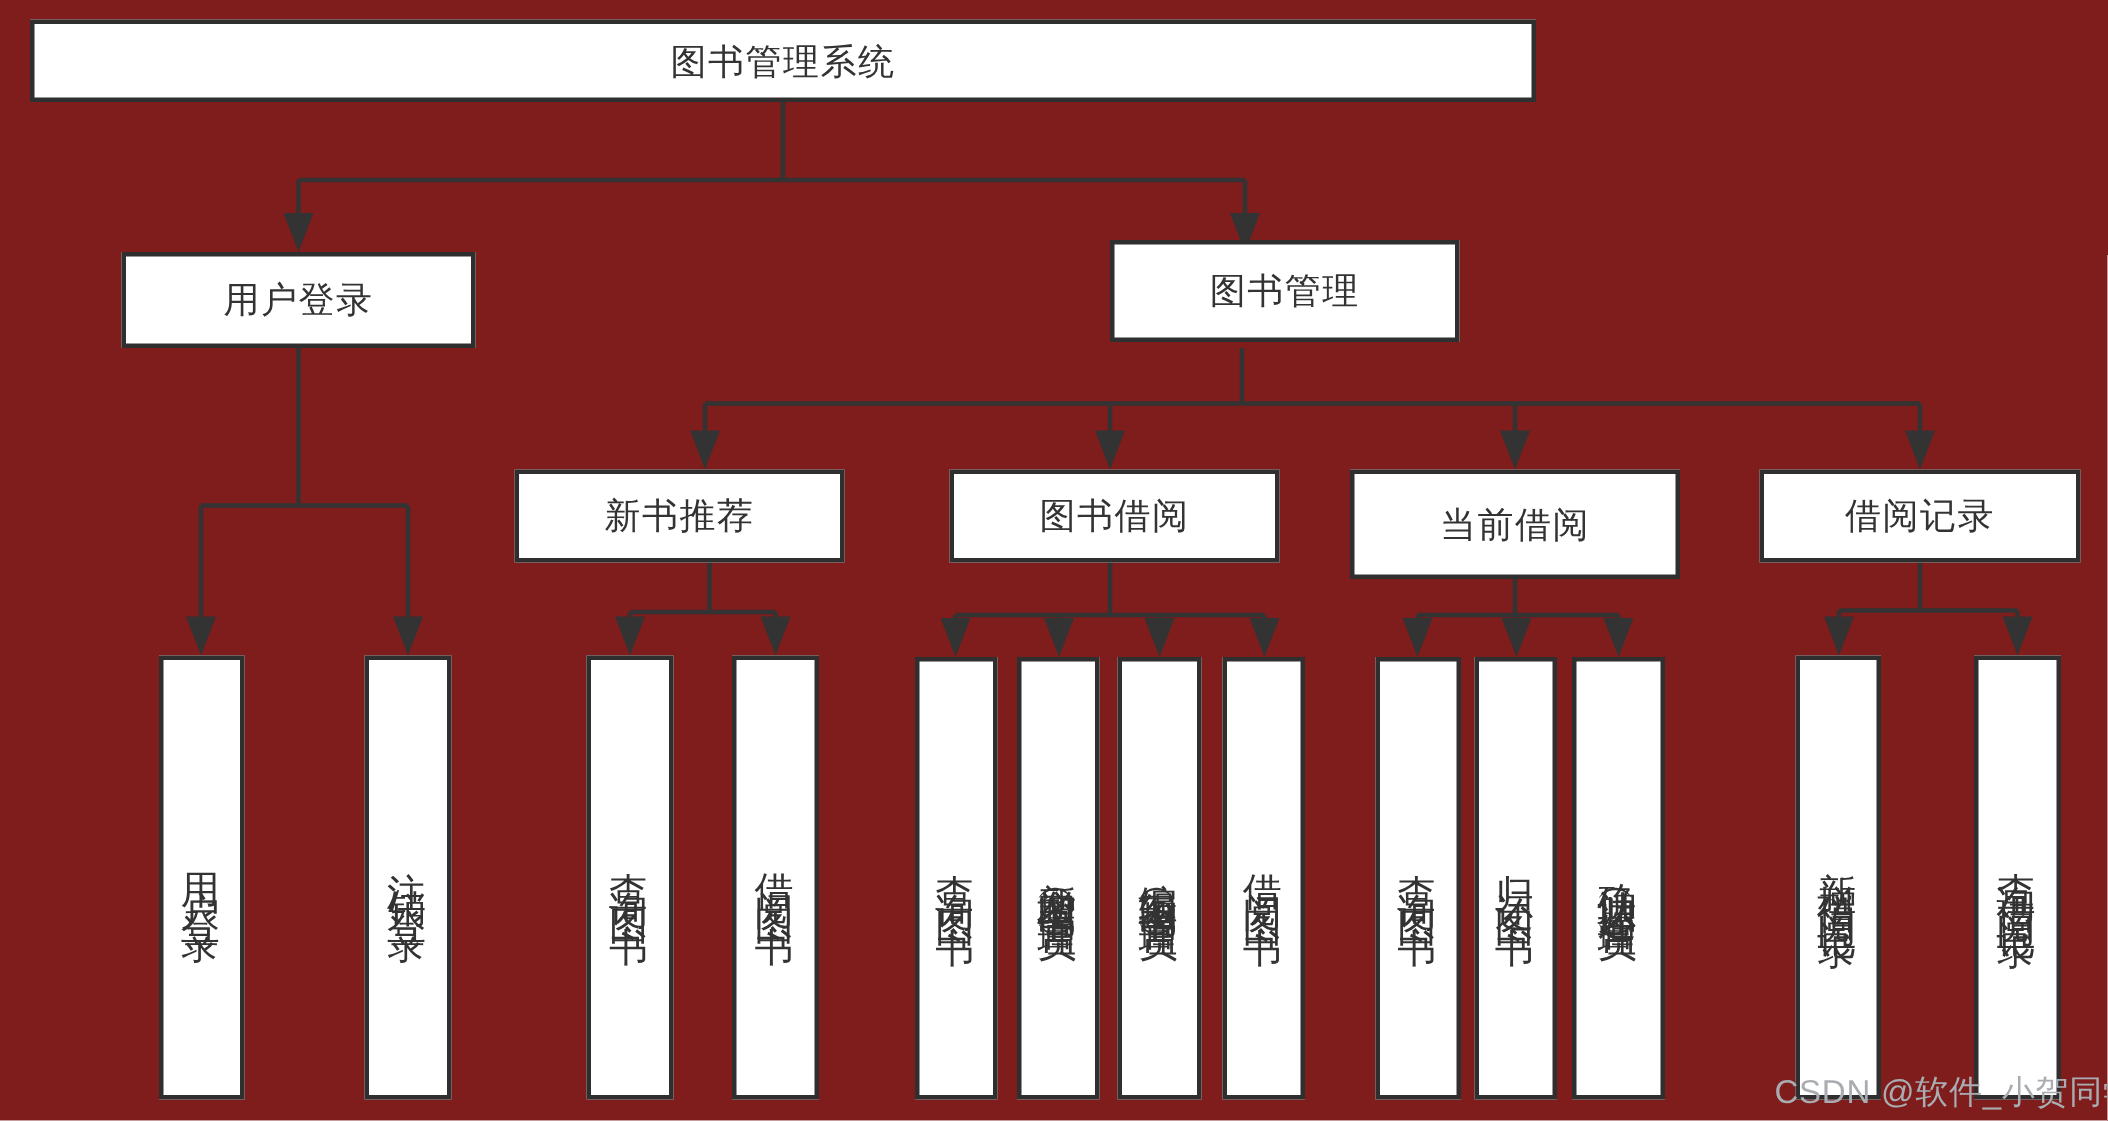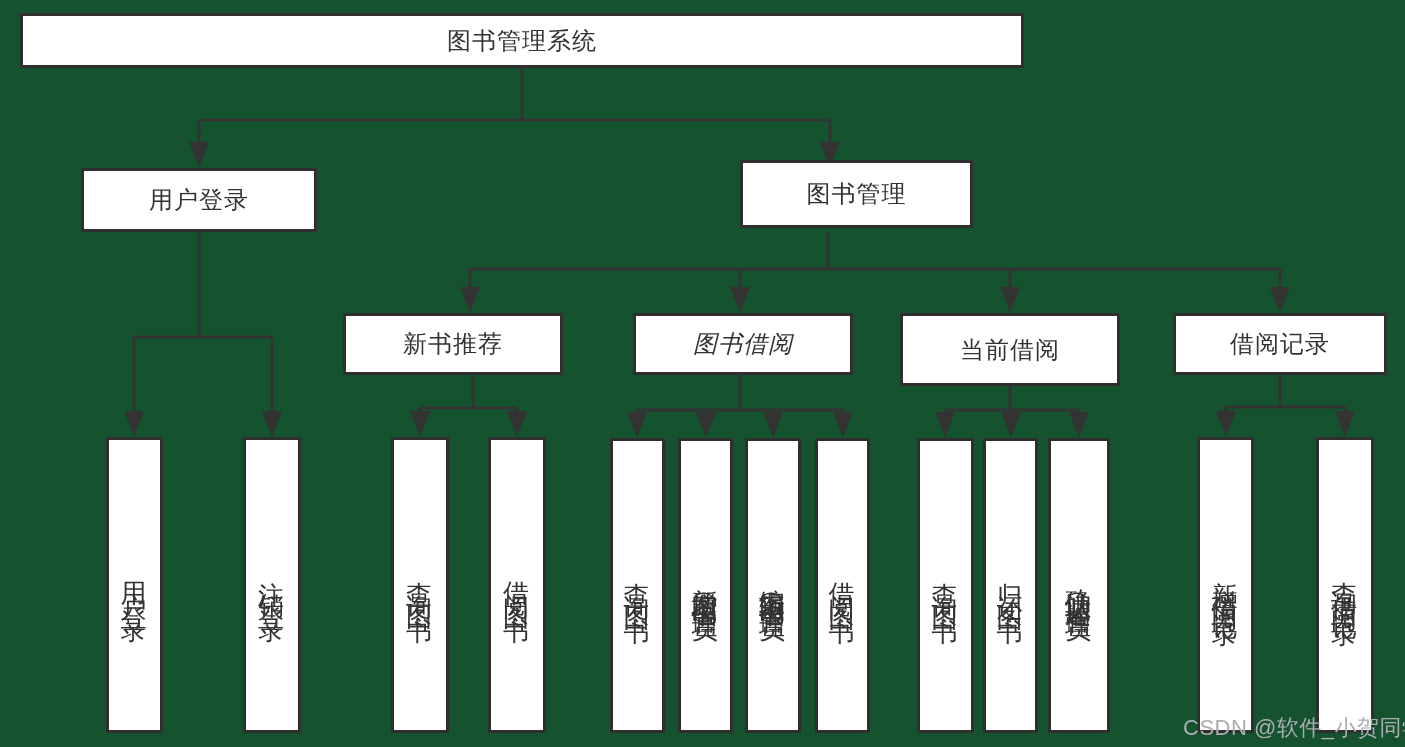--- a/index.html
+++ b/index.html
@@ -1,19 +1,19 @@
 <!DOCTYPE html>
 <html><head>
 <meta charset="utf-8">
 <title>Diagram</title>
 <style>
   html,body { margin:0; padding:0; background:#ffffff; }
   .stage {
     position:relative; width:1405px; height:747px;
-    background:#14532d; overflow:hidden;
+    background:#7f1d1d; overflow:hidden;
     font-family:"Liberation Sans", sans-serif;
   }
   .connectors { position:absolute; left:0; top:0; width:1405px; height:747px; pointer-events:none; }
   .node {
     position:absolute; box-sizing:border-box;
     border:3px solid #2f2f2f; background:#ffffff;
     display:flex; align-items:center; justify-content:center;
     z-index:2;
   }
   .node .label {
@@ -76,21 +76,21 @@
   <div class="node h" style="left:81px; top:168px; width:236px; height:64px;">
     <span class="label">用户登录</span>
   </div>
   <div class="node h" style="left:712px; top:160px; width:233px; height:68px;margin-left:28px;">
     <span class="label">图书管理</span>
   </div>
 
   <div class="node h" style="left:343px; top:313px; width:220px; height:62px;">
     <span class="label">新书推荐</span>
   </div>
-  <div class="node h" style="left:633px; top:313px; width:220px; height:62px;font-style:italic;">
+  <div class="node h" style="left:633px; top:313px; width:220px; height:62px;">
     <span class="label">图书借阅</span>
   </div>
   <div class="node h" style="left:900px; top:313px; width:220px; height:73px;">
     <span class="label">当前借阅</span>
   </div>
   <div class="node h" style="left:1173px; top:313px; width:214px; height:62px;">
     <span class="label">借阅记录</span>
   </div>
 
   <div class="node v sp-short" style="left:106px; top:437px; width:57px; height:296px;">

